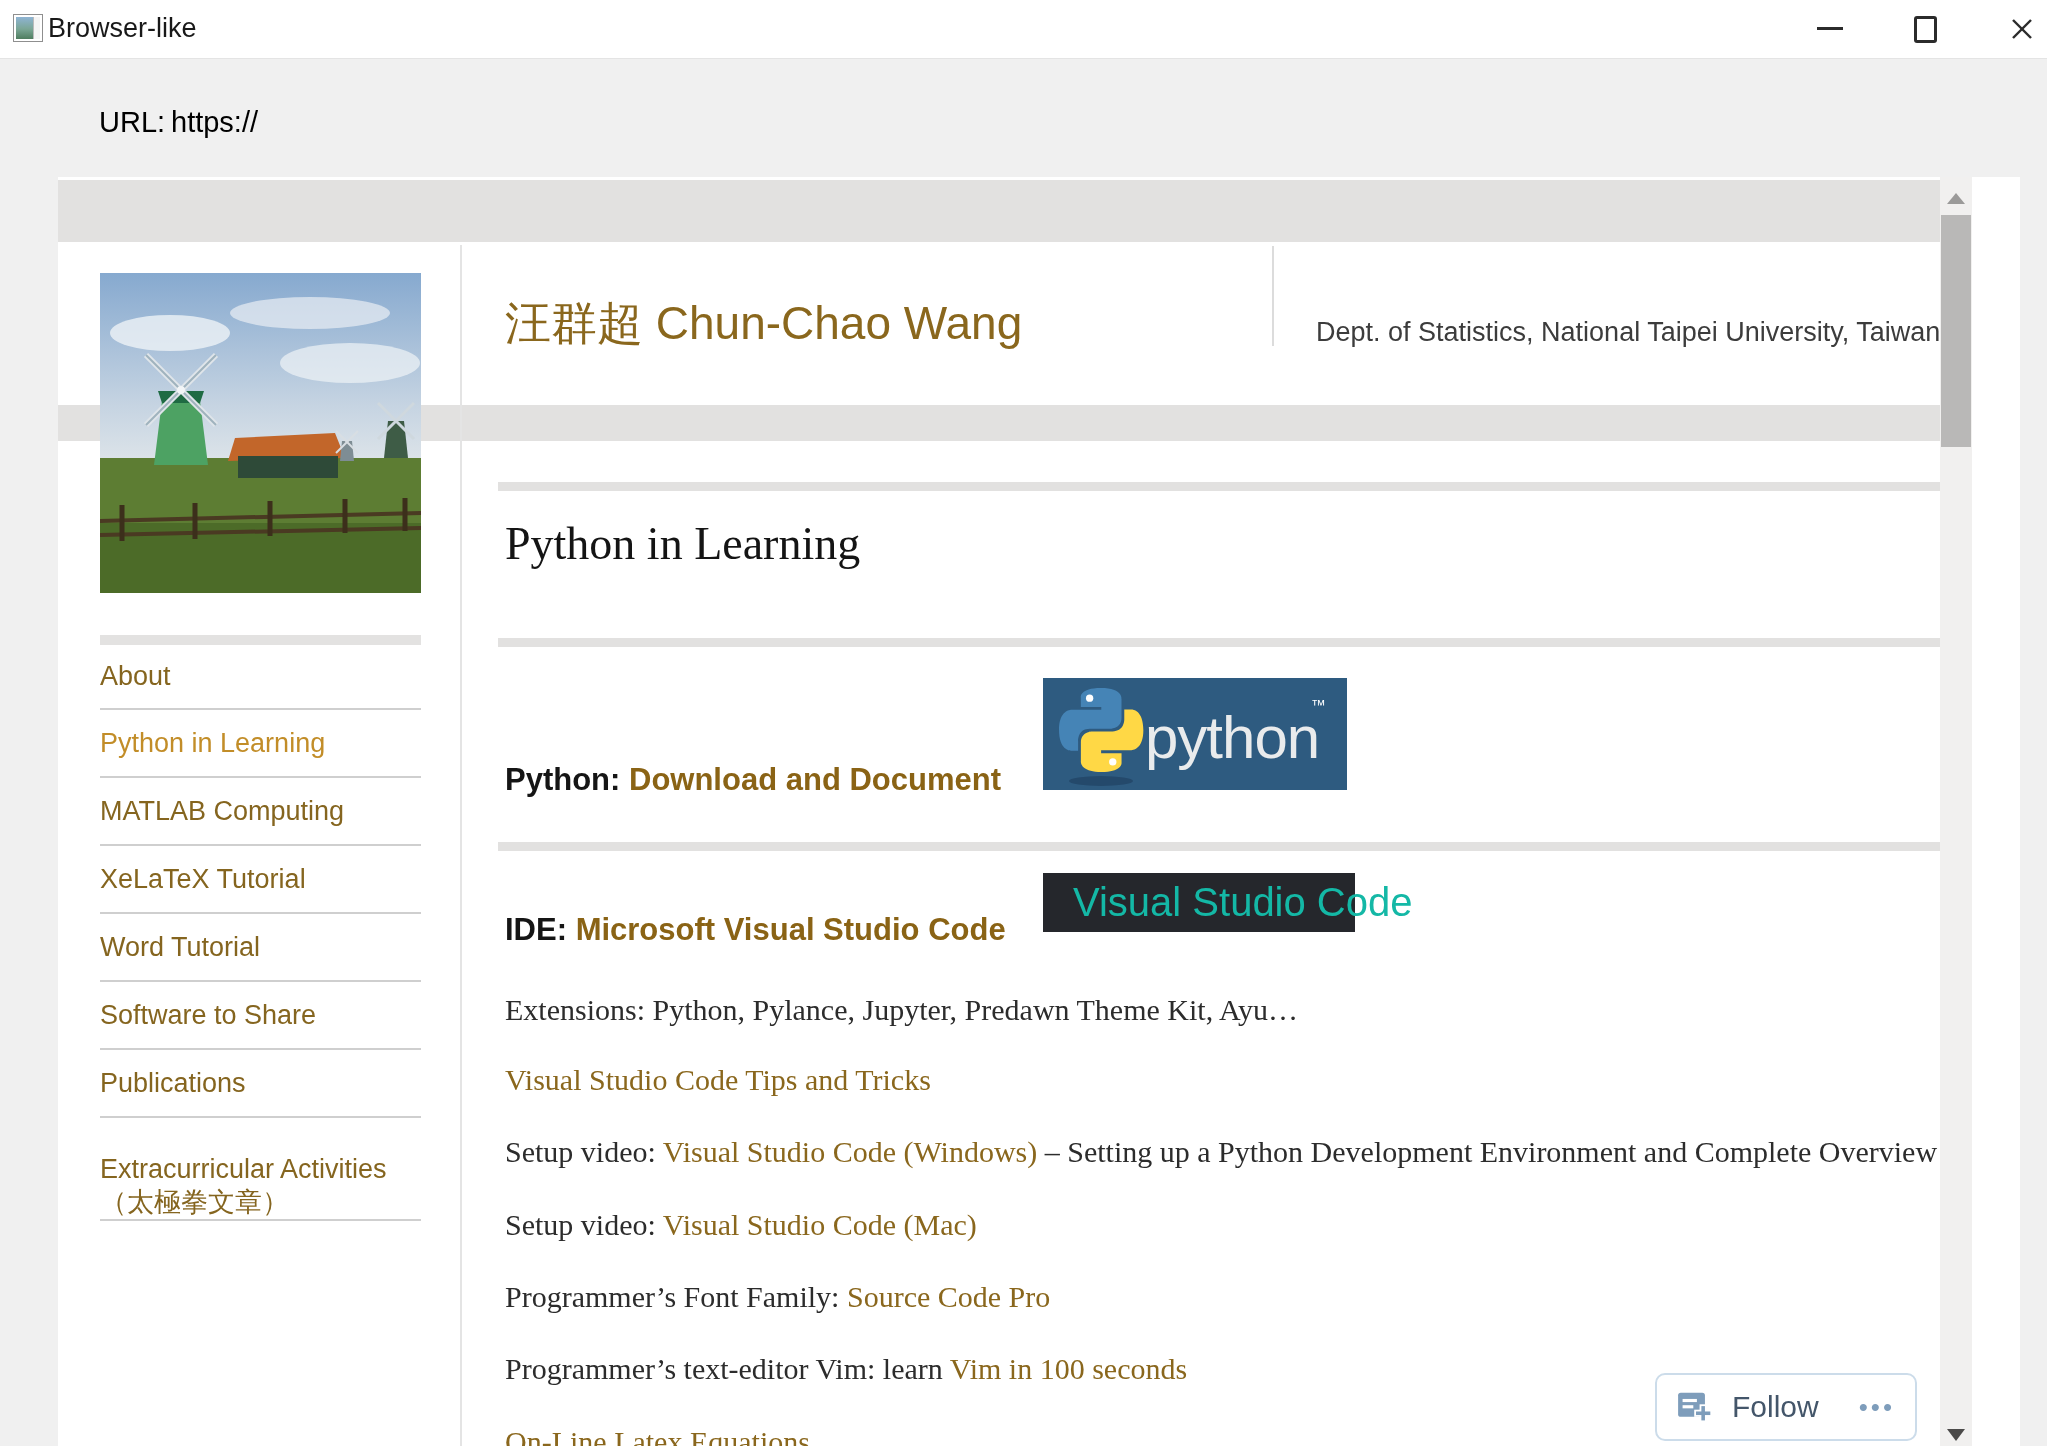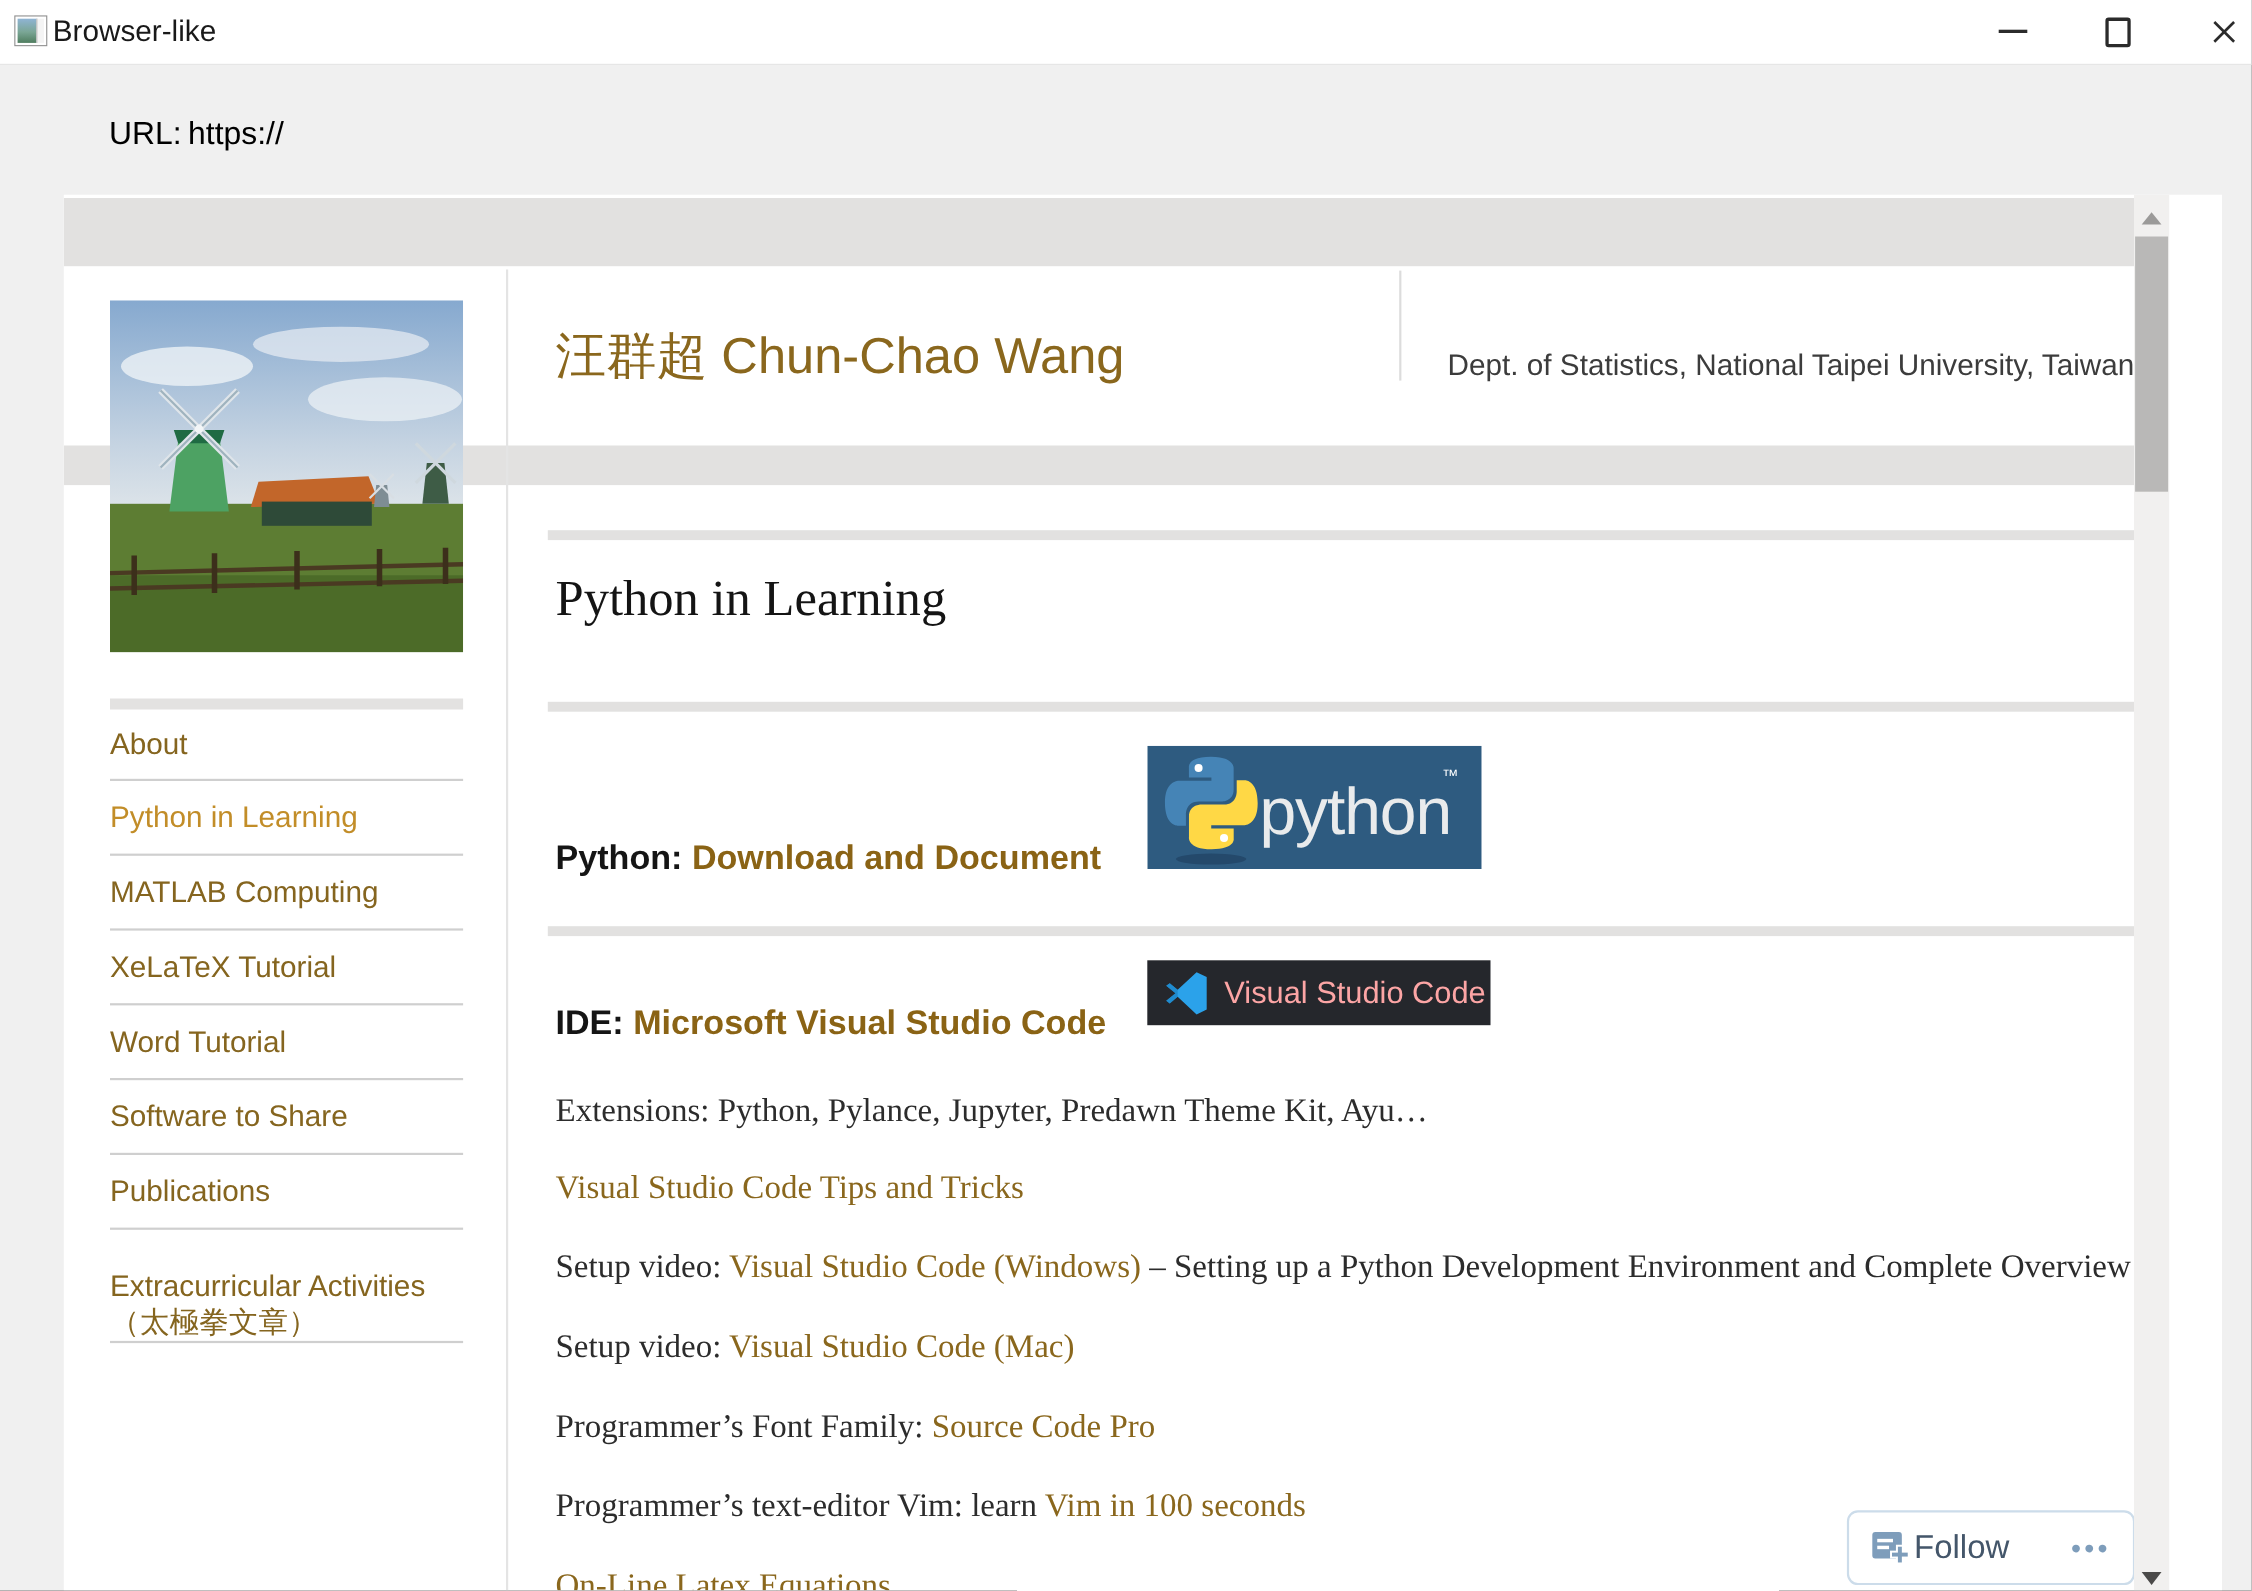--- a/index.html
+++ b/index.html
@@ -58,32 +58,32 @@
   .article-title{position:absolute;left:447px;top:340px;font-family:"Liberation Serif",serif;
                  font-size:46px;color:#141414;}
   .bold-row{position:absolute;left:447px;font-size:31px;font-weight:bold;white-space:nowrap;}
   .py-row{top:585px;} .ide-row{top:735px;}
   .bold-row .dark{color:#151515;} .bold-row .lnk{color:#8a6315;cursor:pointer;}
 
   .py-logo{position:absolute;left:985px;top:501px;width:304px;height:112px;}
   .vsc-badge{position:absolute;left:985px;top:696px;width:312px;height:59px;
              background:var(--vscode-dark,#25272c);display:flex;align-items:center;gap:14px;
              padding-left:16px;box-sizing:border-box;}
-  .vsc-badge .label{color:#fca5a5;font-size:28px;white-space:nowrap;}
+  .vsc-badge .label{color:#14b8a6;font-size:40px;white-space:nowrap;}
 
   .para{position:absolute;left:447px;width:1435px;font-family:"Liberation Serif",serif;
         font-size:30px;color:#2c2c2c;white-space:nowrap;overflow:hidden;}
   .para .lnk{color:var(--link-brown2,#8a671d);cursor:pointer;}
   .p0{top:816px;} .p1{top:886px;} .p2{top:958px;} .p3{top:1031px;}
   .p4{top:1103px;} .p5{top:1175px;} .p6{top:1248px;}
 
   
   .follow{position:absolute;left:1597px;top:1196px;width:262px;height:68px;background:#fff;
           border:2px solid #ccdcea;border-radius:10px;box-sizing:border-box;display:flex;
-          align-items:center;padding:0 20px;gap:1px;cursor:pointer;margin-left:24px;}
+          align-items:center;padding:0 20px;gap:17px;cursor:pointer;}
   .follow .label{font-size:30px;color:#44566a;}
   .follow .more{margin-left:auto;color:var(--follow-accent,#7e9dbb);font-size:26px;letter-spacing:3px;
           cursor:pointer;}
 
   
   .scrollbar{position:absolute;left:1882px;top:0;width:32px;height:1269px;background:#f1f0ef;}
   .sb-up{position:absolute;left:7px;top:16px;width:0;height:0;border-left:9px solid transparent;
          border-right:9px solid transparent;border-bottom:11px solid #9b9a99;cursor:pointer;}
   .sb-thumb{position:absolute;left:1px;top:38px;width:30px;height:232px;background:#b9b8b7;cursor:pointer;}
   .sb-down{position:absolute;left:7px;top:1252px;width:0;height:0;border-left:9px solid transparent;

